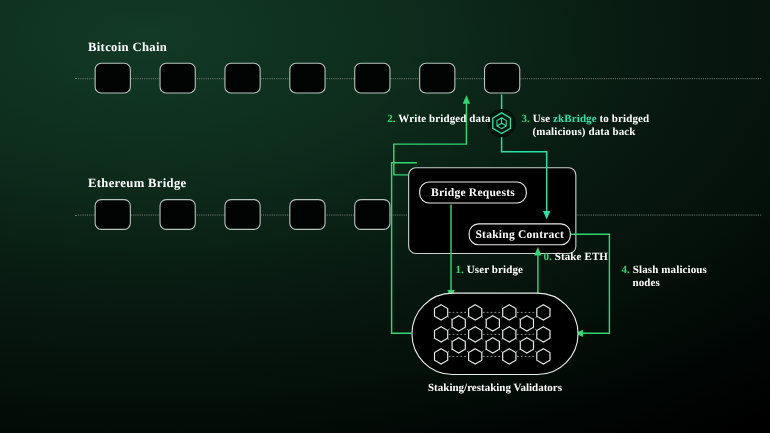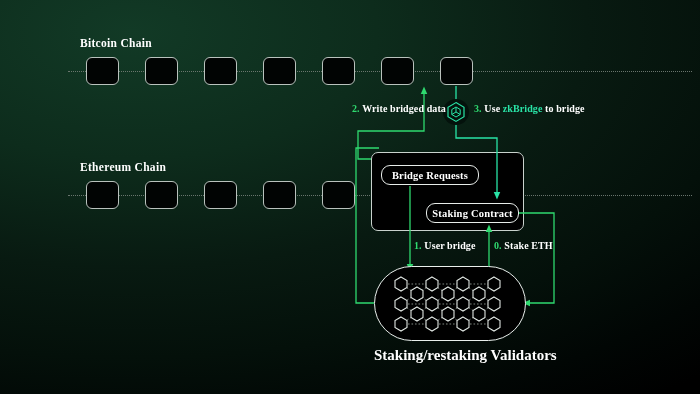--- a/index.html
+++ b/index.html
@@ -29,42 +29,42 @@
   .pill{
     position:absolute;border:1.4px solid #e7ece9;border-radius:9px;background:#000;
     color:#fff;font-size:10.5px;font-weight:700;letter-spacing:.2px;
     display:flex;align-items:center;justify-content:center;box-sizing:border-box;white-space:nowrap;
   }
   .validators{
     position:absolute;border:1.4px solid #e9efec;border-radius:60px;background:#000;
     box-sizing:border-box;overflow:hidden;
   }
   .vlabel{
-    position:absolute;color:#fff;font-size:15px;font-weight:700;white-space:nowrap;
+    position:absolute;color:#fff;font-size:10px;font-weight:700;white-space:nowrap;
     text-align:center;
   }
   .step{
     position:absolute;font-size:10px;font-weight:700;color:#ffffff;line-height:12px;
     white-space:nowrap;letter-spacing:.1px;
   }
   .step .num{color:#2fd96f;}
   .step .tealword{color:#29e3a6;margin-top:44px;}
   svg.wires{position:absolute;left:0;top:0;width:700px;height:394px;overflow:visible;}
   .zkicon{position:absolute;width:26px;height:26px;}
 </style>
 </head>
 <body>
 
 <div id="stage">
 
   <div class="chainline" style="left:68px;top:71px;width:624px;"></div>
   <div class="chainline" style="left:68px;top:195px;width:624px;"></div>
 
   <div class="lbl-chain" style="left:80px;top:37px;">Bitcoin Chain</div>
-  <div class="lbl-chain" style="left:80px;top:161px;">Ethereum Chain</div>
+  <div class="lbl-chain" style="left:80px;top:161px;">Ethereum Bridge</div>
 
   <div class="block" style="left:86px;top:57px;"></div>
   <div class="block" style="left:145px;top:57px;"></div>
   <div class="block" style="left:204px;top:57px;"></div>
   <div class="block" style="left:263px;top:57px;"></div>
   <div class="block" style="left:322px;top:57px;"></div>
   <div class="block" style="left:381px;top:57px;"></div>
   <div class="block" style="left:440px;top:57px;"></div>
 
   <div class="block" style="left:86px;top:181px;"></div>
@@ -161,28 +161,40 @@
   <div class="step" style="left:352px;top:103px;">
     <span class="num">2.</span>
     <span>Write bridged data</span>
   </div>
 
   <div class="step" style="left:474px;top:103px;">
     <div>
       <span class="num">3.</span>
       <span>Use</span>
       <span class="tealword">zkBridge</span>
-      <span>to bridge</span>
+      <span>to bridged</span>
+    </div>
+    <div style="padding-left:10px;">
+      <span>(malicious) data back</span>
     </div>
   </div>
 
   <div class="step" style="left:414px;top:240px;">
     <span class="num">1.</span>
     <span>User bridge</span>
   </div>
 
-  <div class="step" style="left:494px;top:240px;">
+  <div class="step" style="left:494px;top:228px;">
     <span class="num">0.</span>
     <span>Stake ETH</span>
   </div>
 
+  <div class="step" style="left:565px;top:240px;">
+    <div>
+      <span class="num">4.</span>
+      <span>Slash malicious</span>
+    </div>
+    <div style="padding-left:10px;">
+      <span>nodes</span>
+    </div>
+  </div>
 
 </div>
 
 </body></html>

